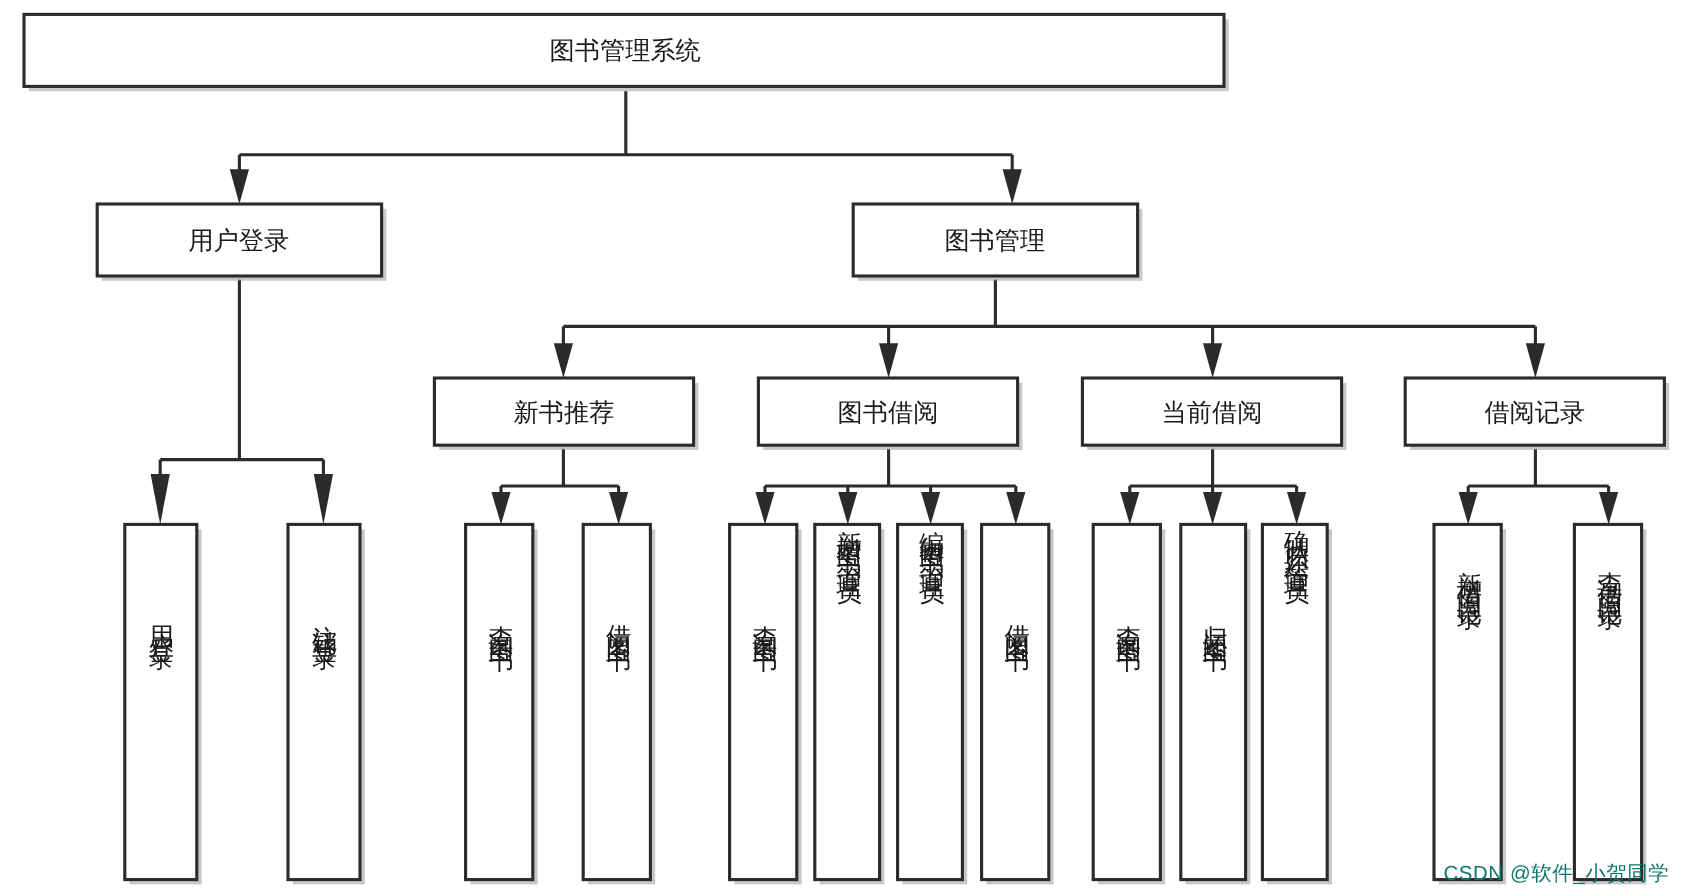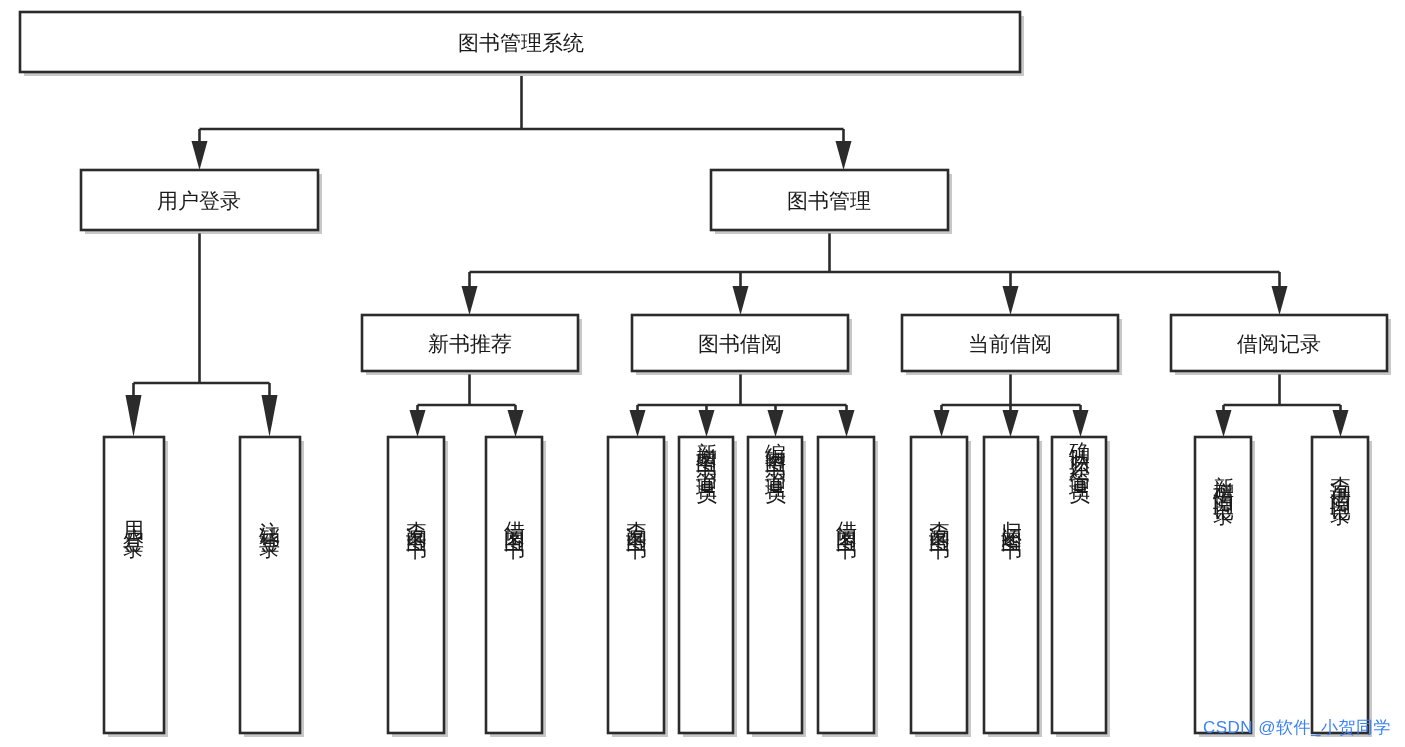--- a/index.html
+++ b/index.html
@@ -57,21 +57,21 @@
     font-size: 21px;
     fill: #1a1a1a;
     text-anchor: middle;
   }
   .watermark {
     position: absolute;
     right: 14px;
     bottom: 8px;
     font-family: "Liberation Sans", "DejaVu Sans", sans-serif;
     font-size: 17px;
-    color: #3b82f6;
+    color: #0f766e;
     letter-spacing: 0.5px;
     white-space: nowrap;
     user-select: none;
   }
 </style>
 </head>
 <body>
 
 <div id="diagram-root">
 

